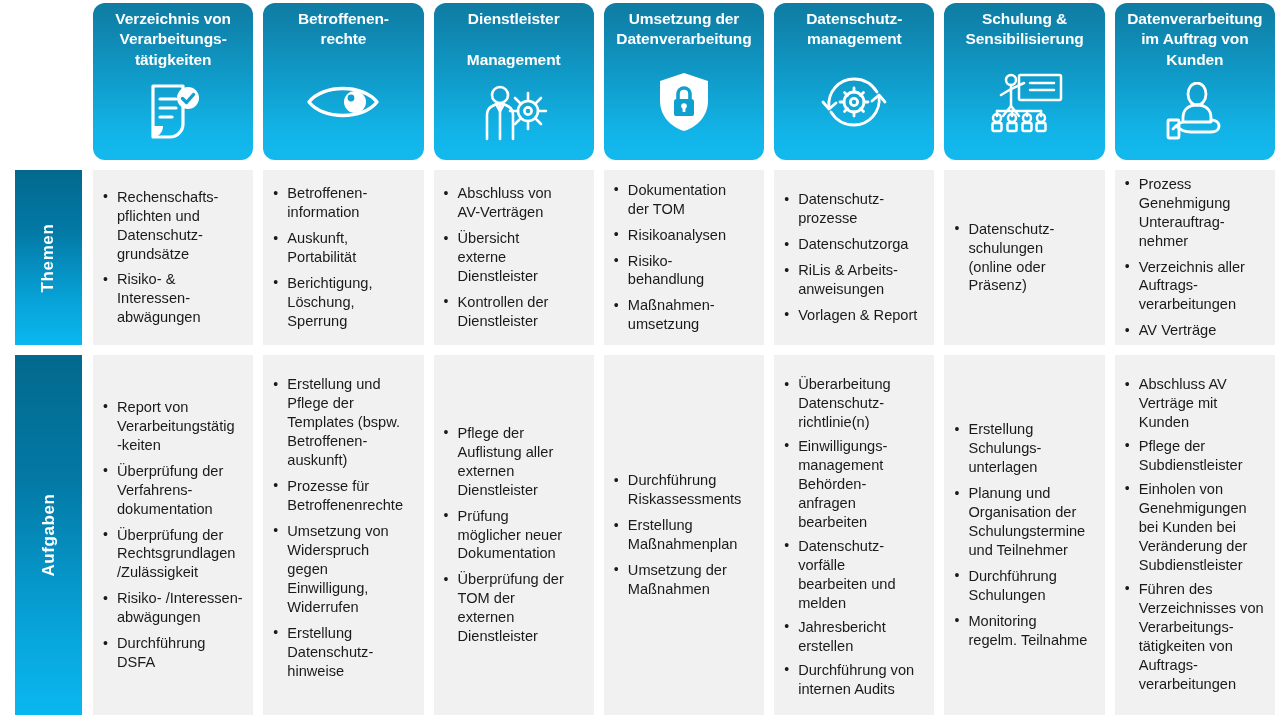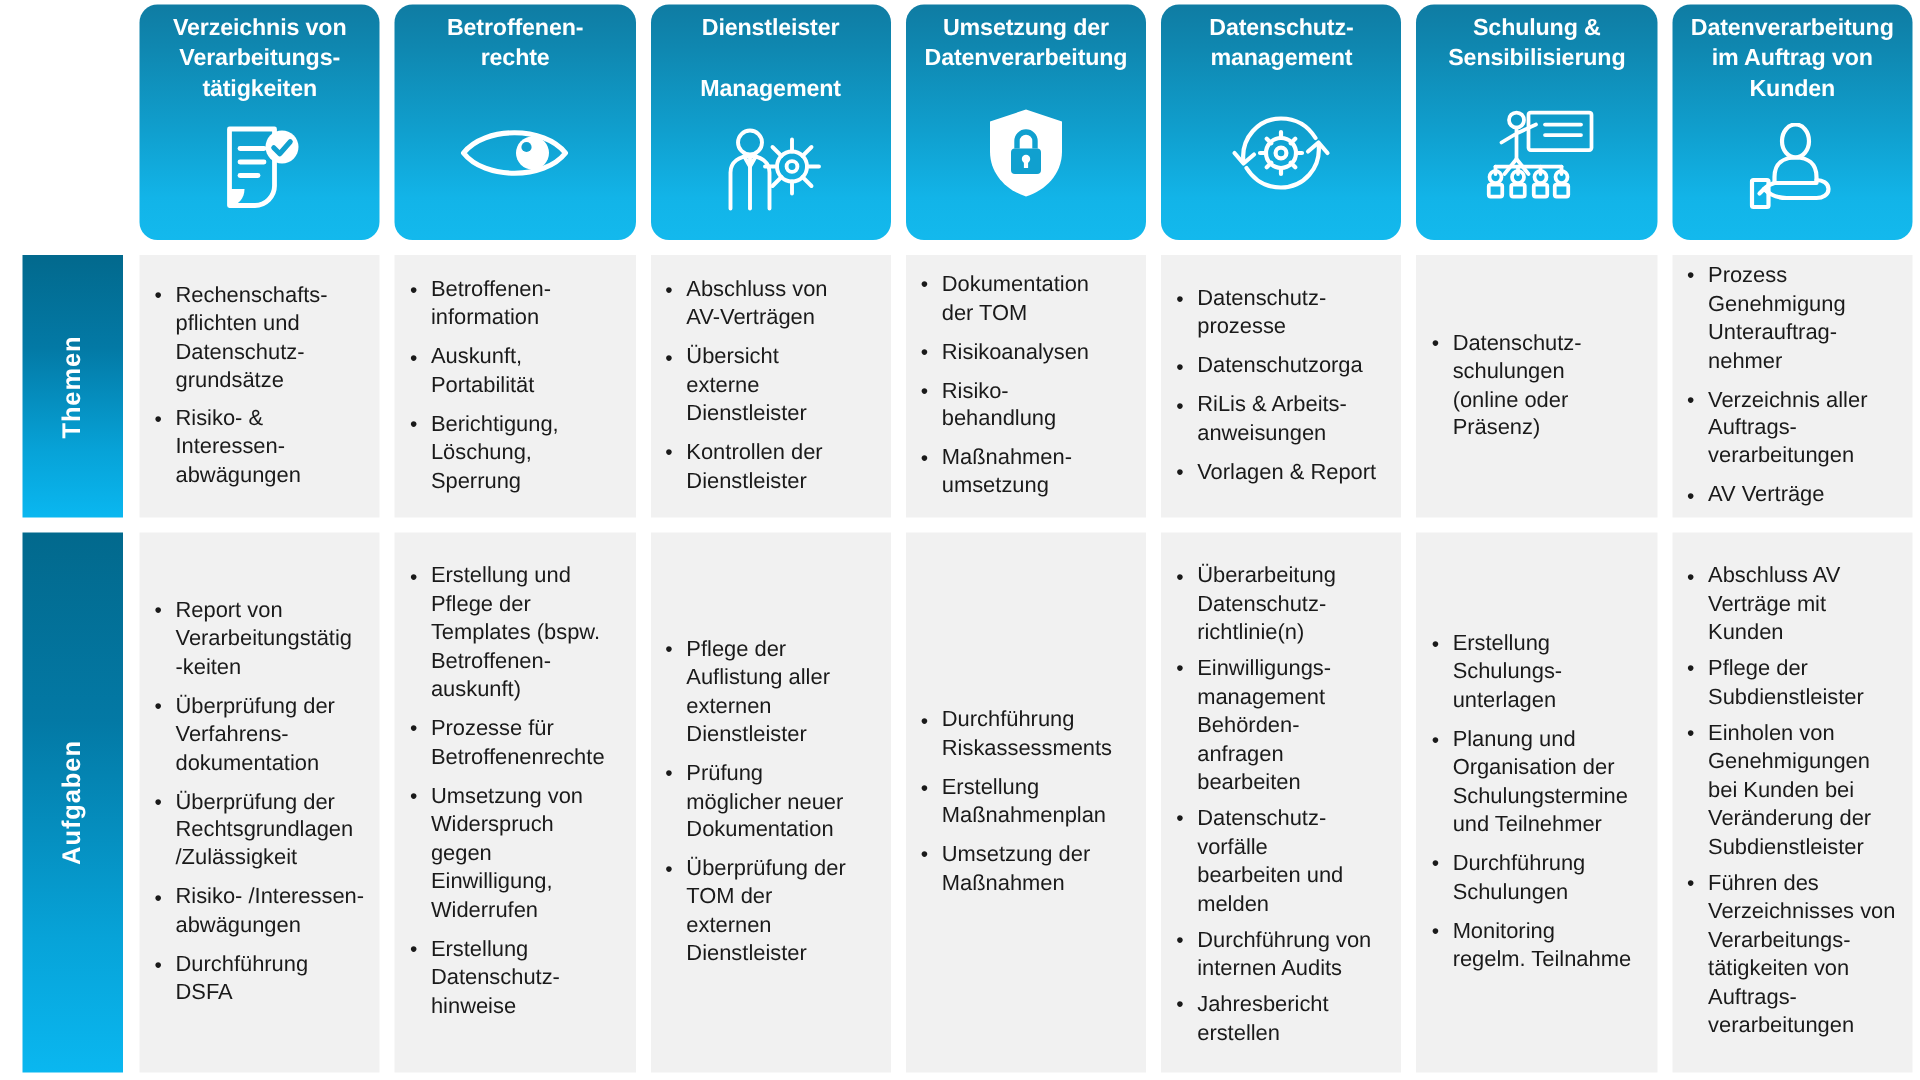--- a/index.html
+++ b/index.html
@@ -459,24 +459,24 @@
 richtlinie(n)</li>
             <li>Einwilligungs-
 management
 Behörden-
 anfragen
 bearbeiten</li>
             <li>Datenschutz-
 vorfälle
 bearbeiten und
 melden</li>
+            <li>Jahresbericht
+erstellen</li>
             <li>Durchführung von
 internen Audits</li>
-            <li>Jahresbericht
-erstellen</li>
           </ul>
         </div>
     </div>
     <div class="content-cell">
       <div class="panel">
           <ul class="bullets">
             <li>Erstellung
 Schulungs-
 unterlagen</li>
             <li>Planung und

